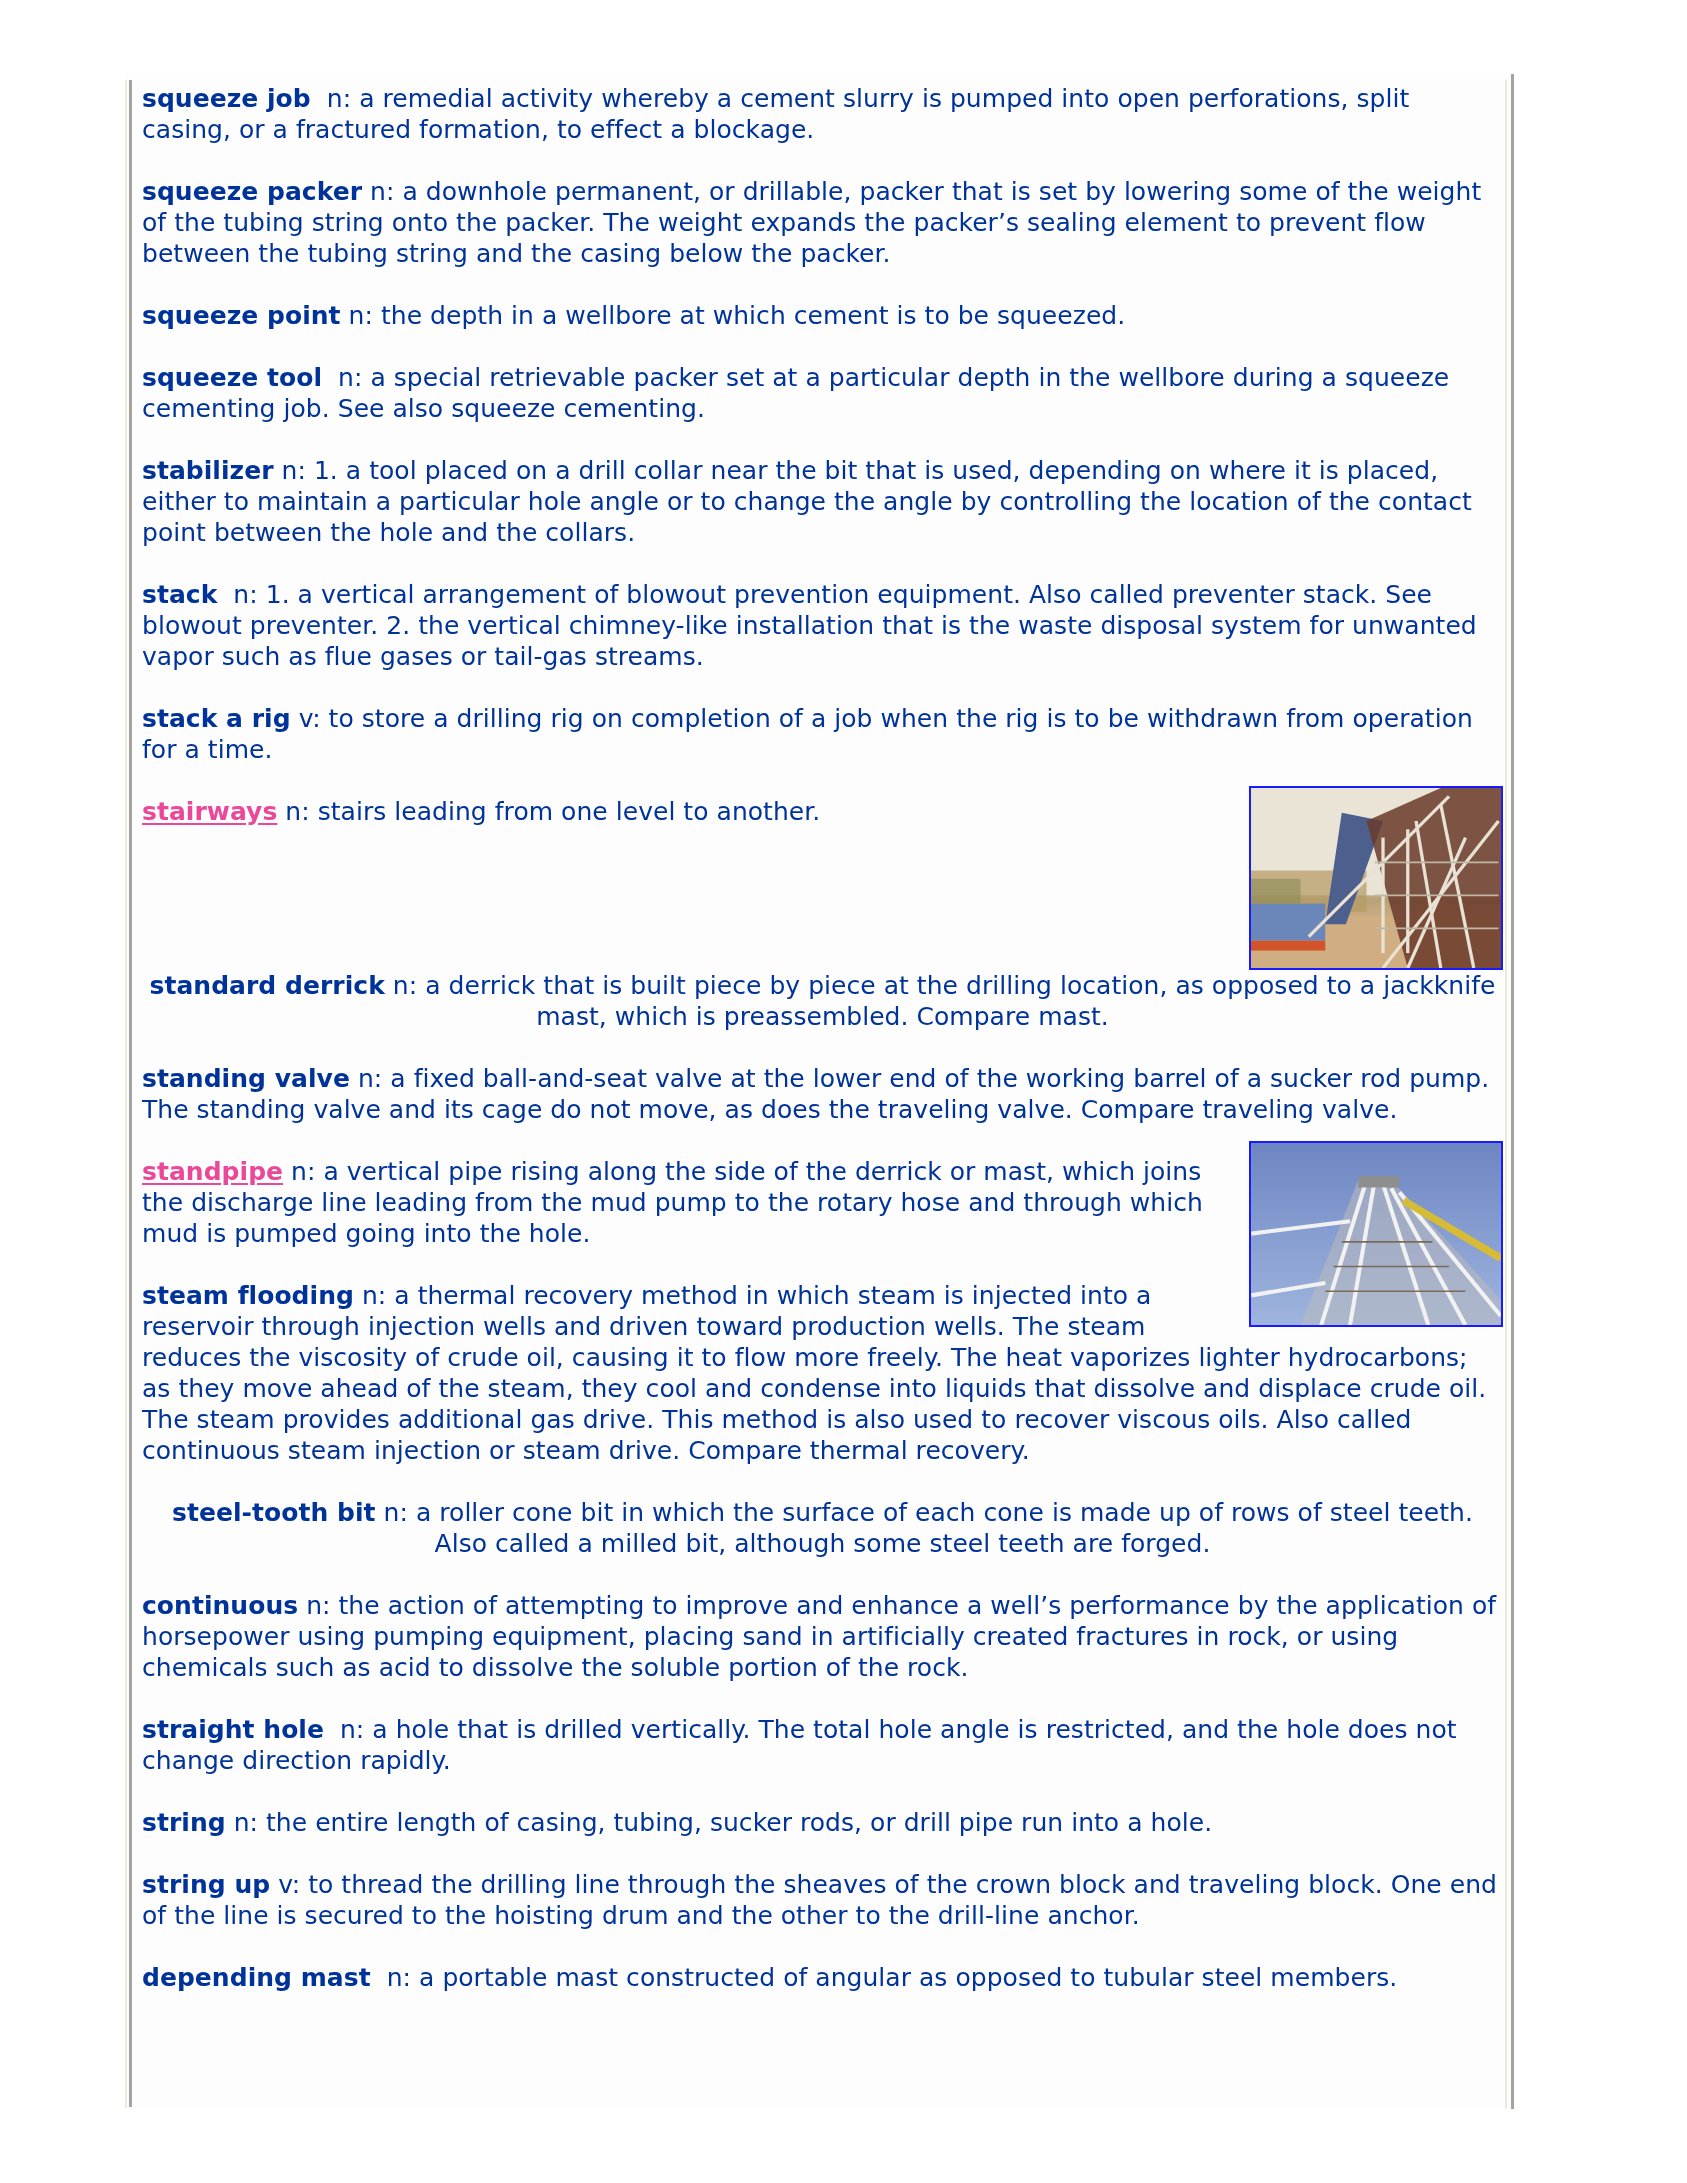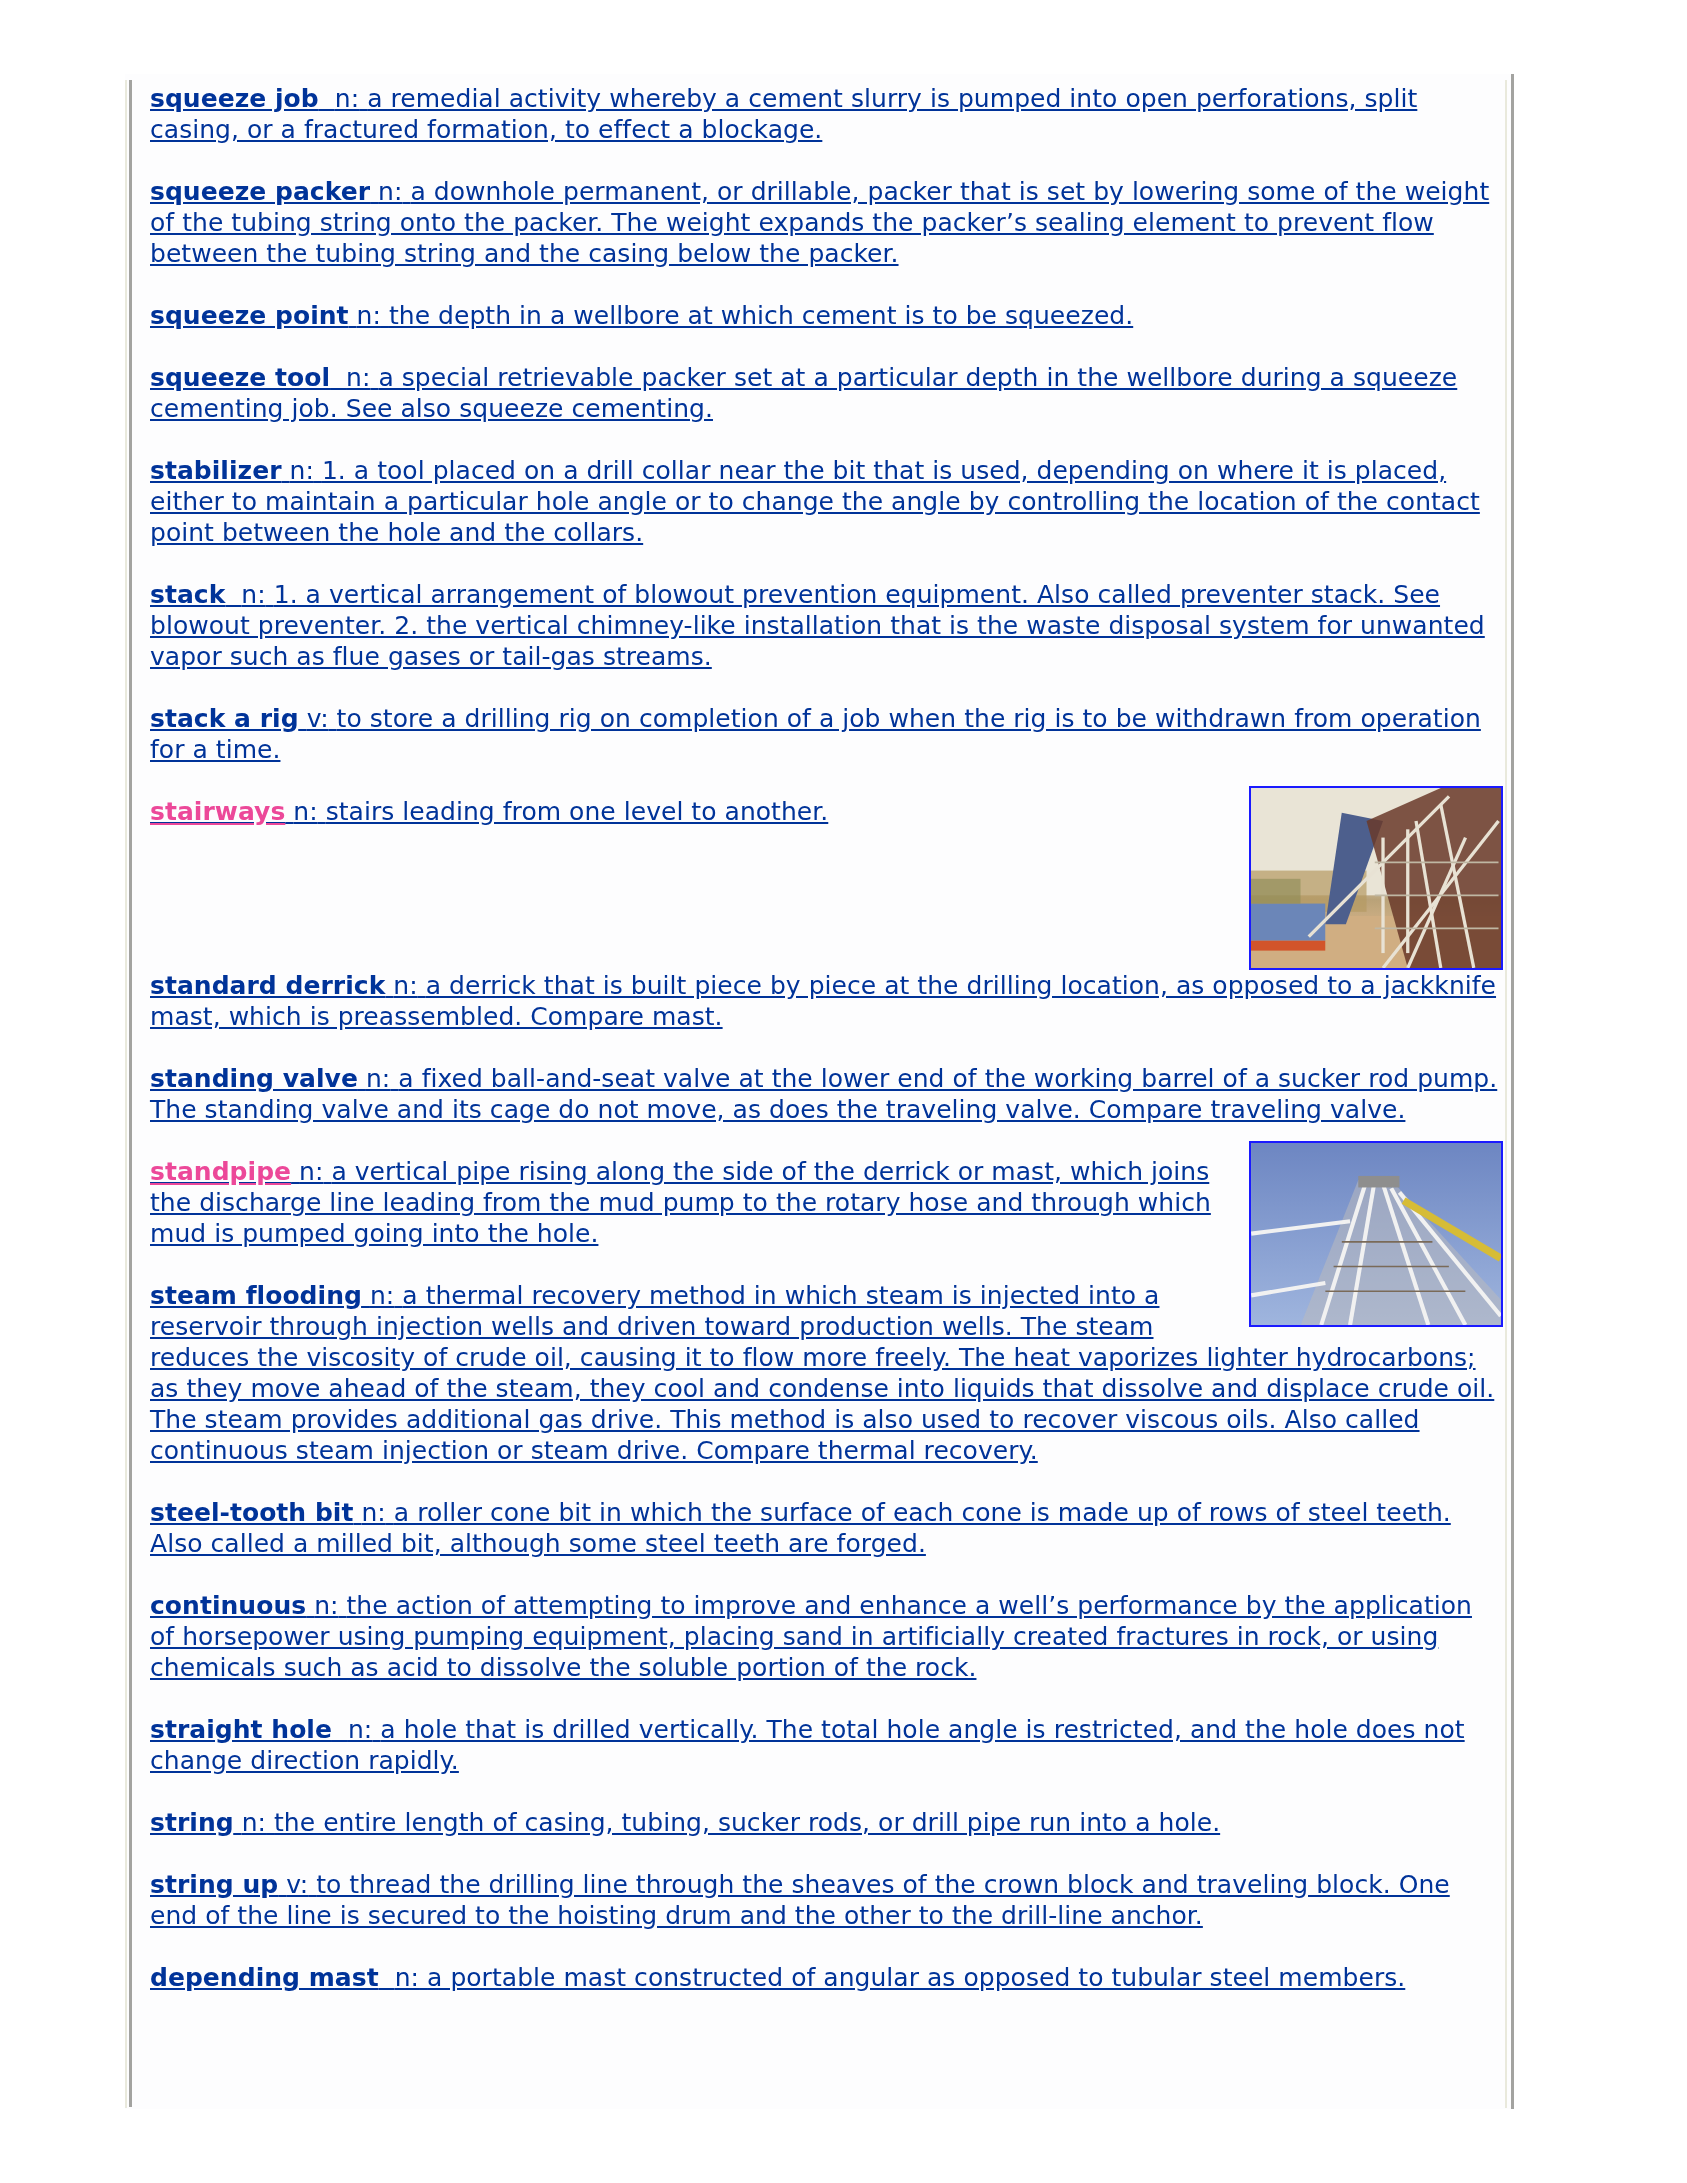--- a/index.html
+++ b/index.html
@@ -42,22 +42,21 @@
     position: absolute;
     left: 134px;
     top: 83px;
     width: 1369px;
     color: #003399;
     font-size: 25px;
     line-height: 31px;
     letter-spacing: 0.04px;
   }
   .entry {
-    margin: 0 0 31px 16px;
-    text-decoration: underline;
+    margin: 0 0 31px 8px;
   }
   .term {
     font-weight: bold;
     color: #003399;
   }
   .term-link {
     font-weight: bold;
     color: #ec4899;
     text-decoration: underline;
     text-underline-offset: 3.3px;
@@ -76,21 +75,21 @@
     margin-top: -10px;
     background:
       linear-gradient(180deg, #ece6d6 0%, #e8e2d2 45%, #b9a278 62%, #d7b58a 80%, #caa070 100%);
   }
   .fig-standpipe {
     height: 182px;
     margin-top: -15px;
     background:
       linear-gradient(180deg, #7e95c9 0%, #8ea6d6 40%, #9db3dd 100%);
   }
-  .clear { clear: both; }
+  .clear { clear: both; text-align: center; }
 </style>
 </head>
 <body>
 
 <div class="page-frame"></div>
 <div class="border-left-outer"></div>
 <div class="border-left-inner"></div>
 <div class="border-right-outer"></div>
 <div class="border-right-inner"></div>
 

